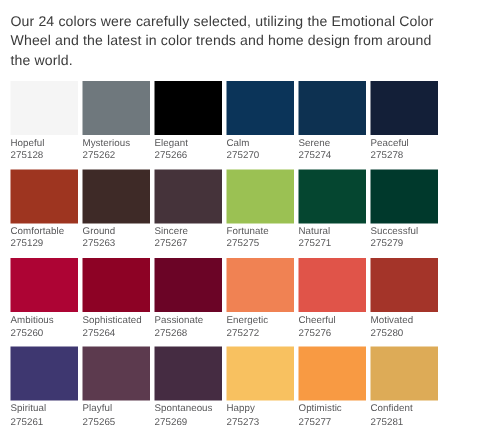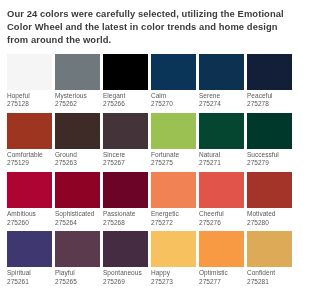--- a/index.html
+++ b/index.html
@@ -21,21 +21,20 @@
     background: #ffffff;
     position: relative;
   }
   .intro {
     font-size: 9.4px;
     line-height: 13.2px;
     color: #3b3b3b;
     letter-spacing: 0.01em;
     margin: 0 16px 7px 0;
     width: 286px;
-    font-weight: bold;
   }
   .swatch-grid {
     display: flex;
     flex-direction: column;
     gap: 4px;
   }
   .swatch-row {
     display: flex;
     flex-direction: row;
     gap: 3px;

